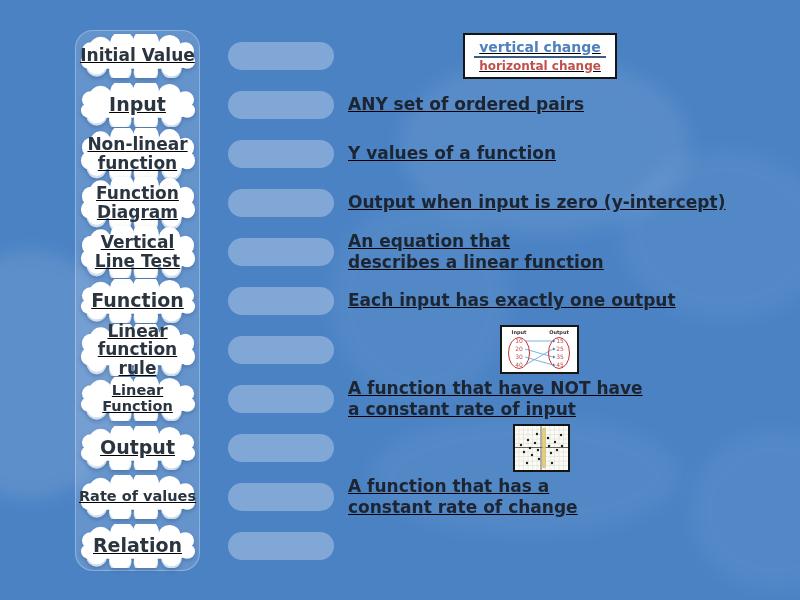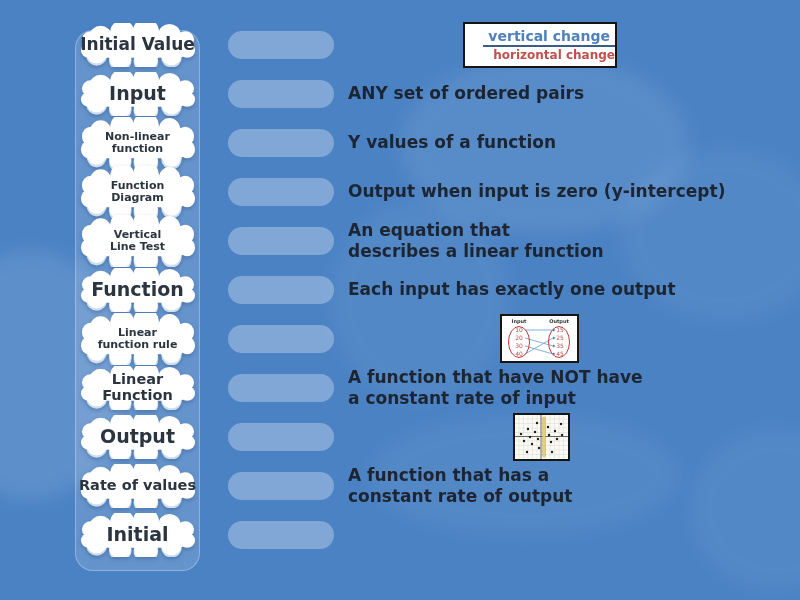--- a/index.html
+++ b/index.html
@@ -18,51 +18,51 @@
   .b6{left:330px;top:200px;width:180px;height:200px;opacity:.05;}
 
   
   .board{
     position:absolute;left:75px;top:30px;width:125px;height:541px;
     background:rgba(255,255,255,.15);
     border:1px solid rgba(255,255,255,.28);
     border-radius:18px;box-sizing:border-box;
   }
 
-  .col{position:absolute;top:20px;}
+  .col{position:absolute;top:31px;text-decoration:underline;}
   .row{height:49px;display:flex;align-items:center;}
   #tiles-col{left:76px;width:123px;}
   #tiles-col .row{justify-content:center;}
   #slots-col{left:228px;width:108px;}
   #defs-col{left:348px;width:448px;}
 
   
   .tile{position:relative;width:122px;height:44px;display:flex;align-items:center;justify-content:center;cursor:grab;}
   .tile.two{height:52px;}
   .tile svg.cloud{position:absolute;left:0;top:0;width:100%;height:100%;filter:drop-shadow(0 2px 2px rgba(35,65,115,.35));}
   .tile-label{position:relative;z-index:1;text-align:center;font-weight:bold;color:#2b3540;line-height:1.08;}
   .tile-label span{display:block;}
   .tile-label span:empty{display:none;}
   .sz-xl .tile-label{font-size:19px;}
   .sz-lg .tile-label{font-size:17px;}
   .sz-md .tile-label{font-size:14.5px;}
-  .sz-sm .tile-label{font-size:11px;}
+  .sz-sm .tile-label{font-size:17px;}
 
   
   .slot{width:106px;height:28px;border-radius:14px;background:rgba(255,255,255,.30);}
 
   
   .def-text{font-weight:bold;font-size:17px;color:#1c2531;line-height:21px;}
   .def-text span{display:block;}
   .def-text span:empty{display:none;}
 
   .fraction-box{
     margin-left:115px;width:154px;height:46px;background:#ffffff;
     border:2px solid #151515;box-sizing:border-box;
-    display:flex;flex-direction:column;align-items:flex-end;justify-content:center;
+    display:flex;flex-direction:column;align-items:center;justify-content:center;
   }
   .fraction-num{font-weight:bold;font-size:14px;color:#4f81bd;border-bottom:2px solid #3d5c84;padding:0 5px 1px;}
   .fraction-den{font-weight:bold;font-size:12px;color:#c0504d;padding-top:1px;}
 
   .map-box{margin-left:152px;width:79px;height:49px;background:#ffffff;border:2px solid #151515;box-sizing:border-box;}
   .graph-box{margin-left:165px;width:57px;height:48px;background:#fbfbf6;border:2px solid #151515;box-sizing:border-box;}
 </style>
 </head>
 <body>
 
@@ -443,21 +443,21 @@
             <circle cx="110" cy="18" r="9"></circle>
       <circle cx="12" cy="30" r="8"></circle>
             <circle cx="20" cy="34" r="10"></circle>
             <circle cx="44" cy="39" r="11"></circle>
             <circle cx="70" cy="40" r="12"></circle>
       <circle cx="96" cy="36" r="10"></circle>
             <circle cx="112" cy="30" r="8"></circle>
     </g>
   </svg>
 <div class="tile-label">
-          <span>Initial</span>
+          <span>Relation</span>
         </div>
       </div>
     </div>
 </div>
 
 <div class="col" id="slots-col">
   <div class="row">
       <div class="slot"></div>
     </div>
   <div class="row">
@@ -608,16 +608,16 @@
             <circle cx="12" cy="37" r="1.2"></circle>
             <circle cx="37" cy="37" r="1.2"></circle>
         </g>
       </svg>
     </div>
   </div>
 
   <div class="row">
       <div class="def-text">
         <span>A function that has a</span>
-        <span>constant rate of output</span>
+        <span>constant rate of change</span>
       </div>
     </div>
 </div>
 
 </body></html>

